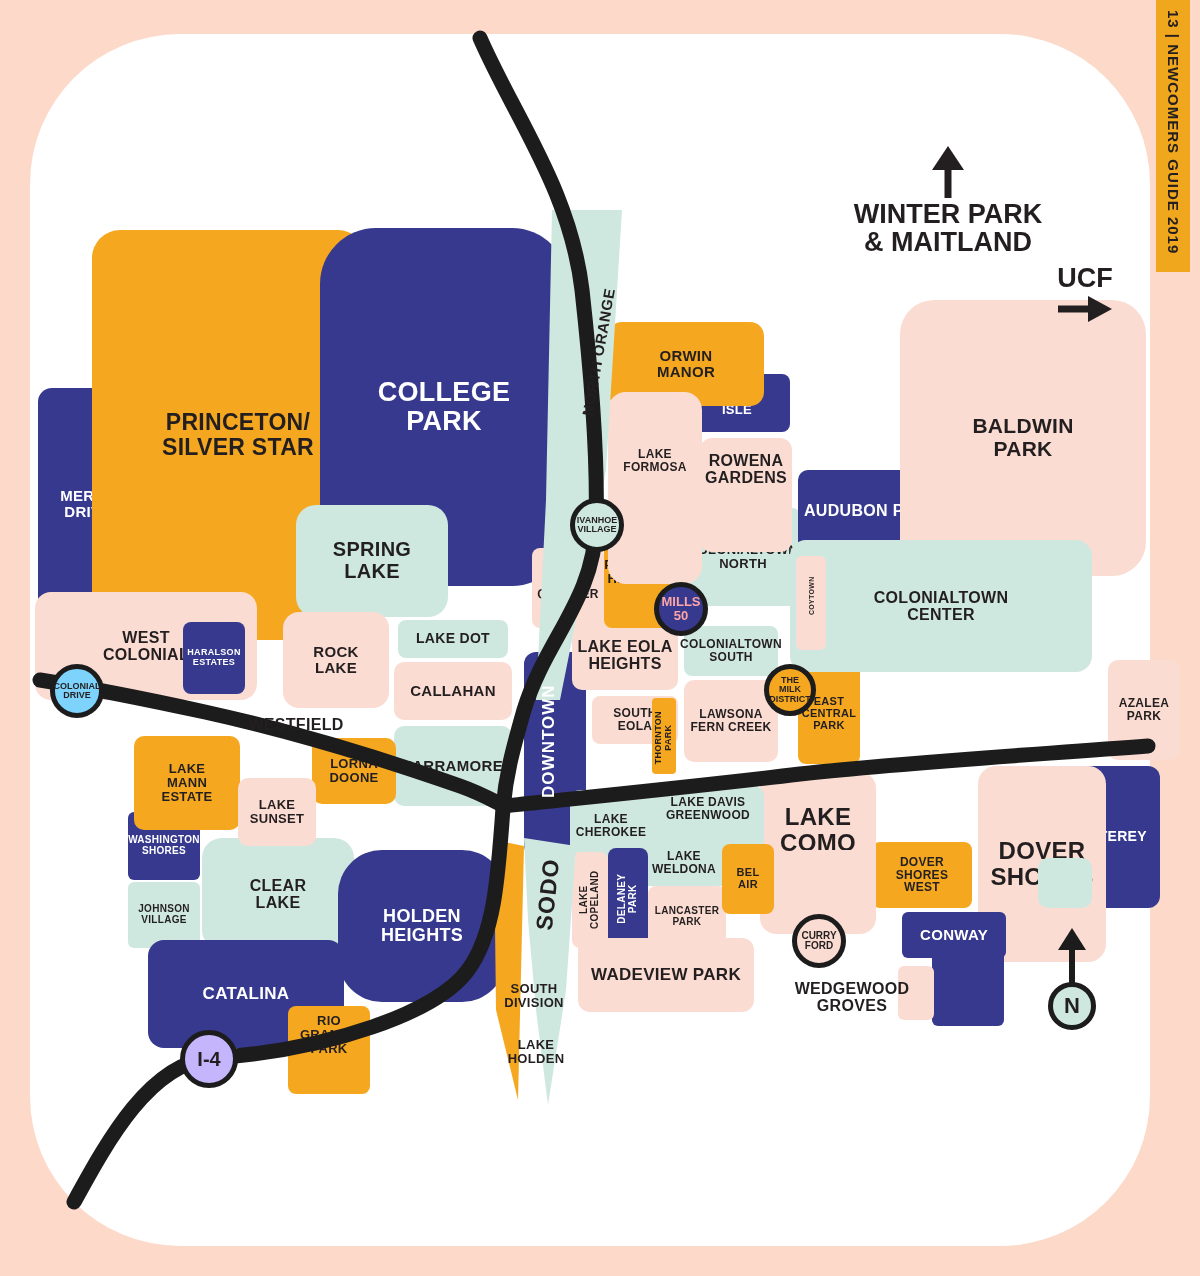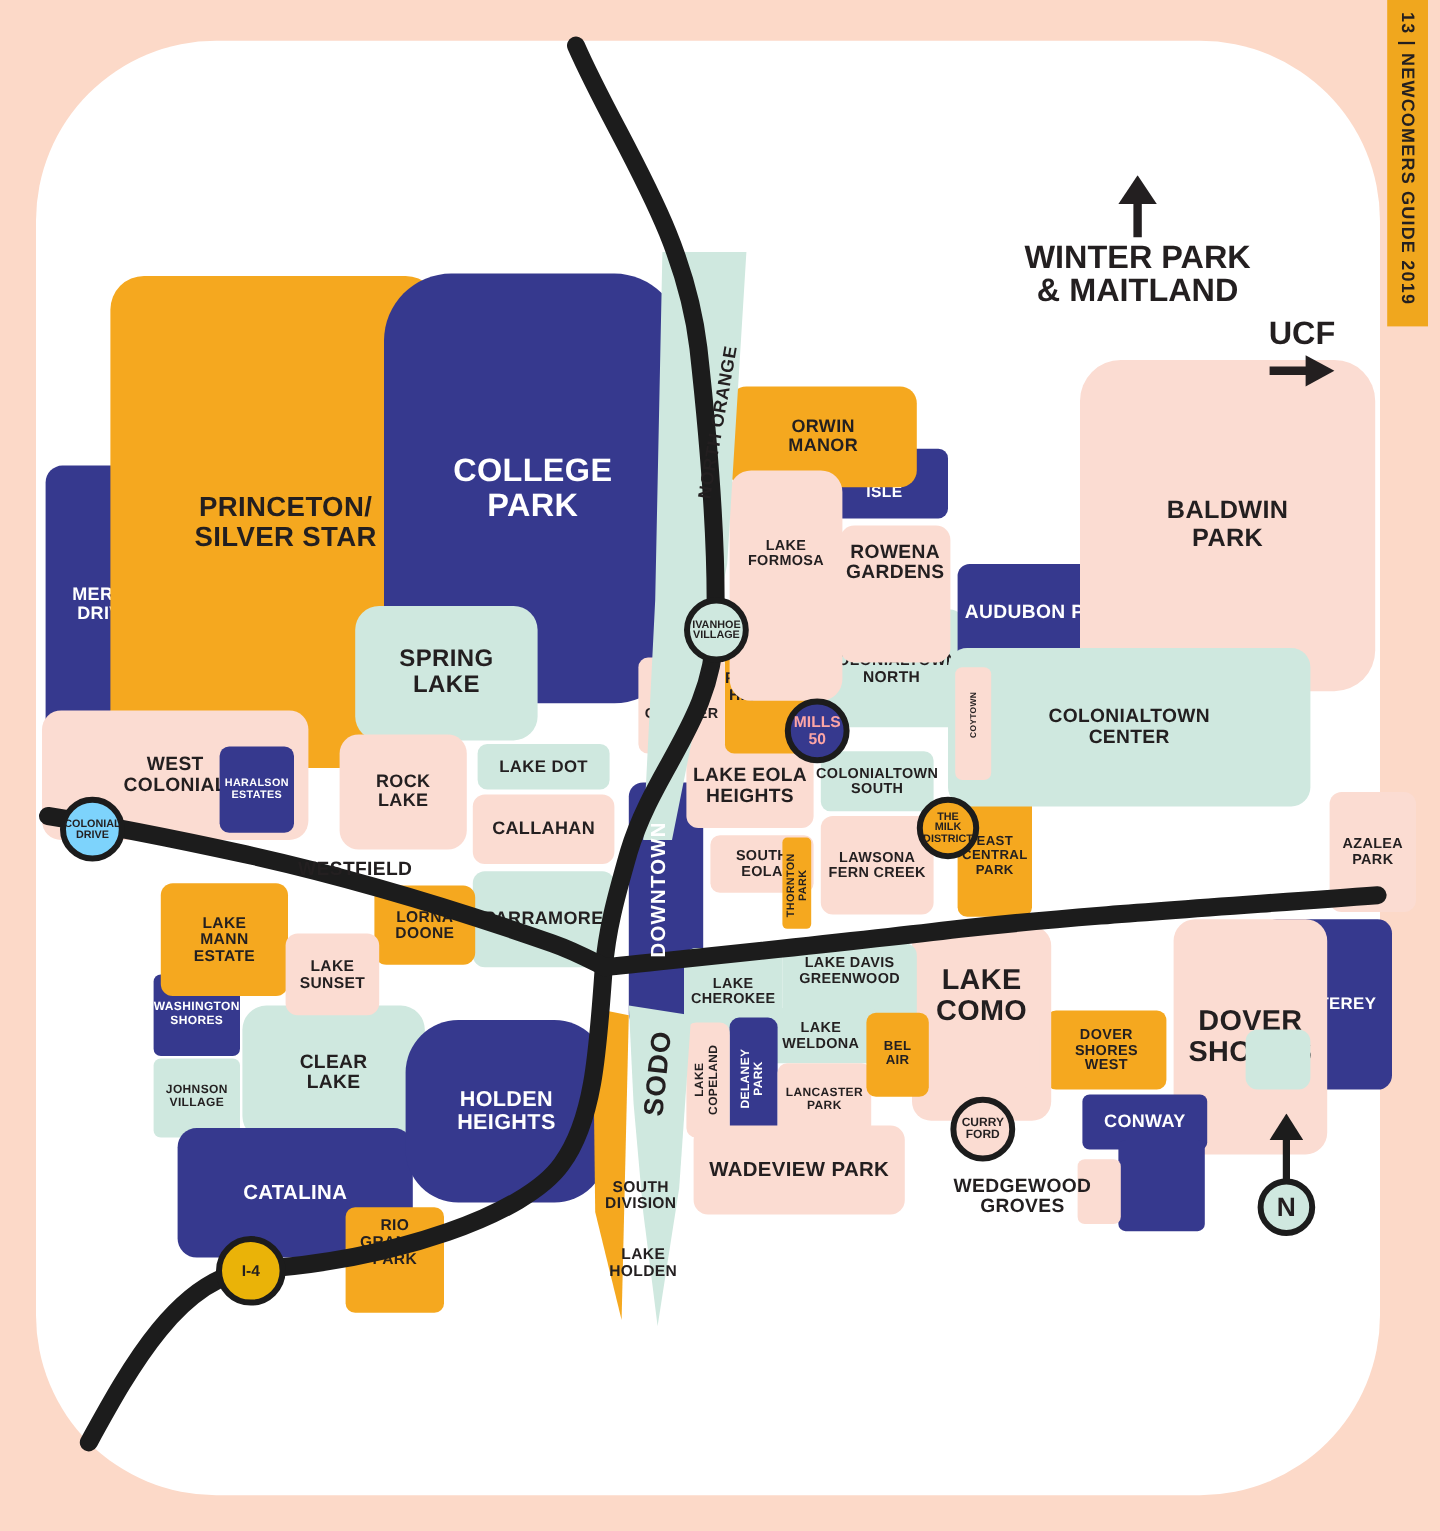--- a/index.html
+++ b/index.html
@@ -155,21 +155,21 @@
 
   <div class="badge" style="left:570px;top:498px;width:54px;height:54px;background:#cfe8df;font-size:9px;">IVANHOE
 VILLAGE</div>
   <div class="badge" style="left:654px;top:582px;width:54px;height:54px;background:#36398e;color:#fca5a5;font-size:13px;">MILLS
 50</div>
   <div class="badge" style="left:764px;top:664px;width:52px;height:52px;background:#f5a81f;font-size:9px;">THE
 MILK
 DISTRICT</div>
   <div class="badge" style="left:50px;top:664px;width:54px;height:54px;background:#7dd3fc;font-size:9px;">COLONIAL
 DRIVE</div>
-  <div class="badge" style="left:180px;top:1030px;width:58px;height:58px;background:#eab308;font-size:13px;">I-4</div>
+  <div class="badge" style="left:180px;top:1030px;width:58px;height:58px;background:#c4b5fd;font-size:20px;">I-4</div>
   <div class="badge" style="left:792px;top:914px;width:54px;height:54px;background:#fbdcd2;font-size:10px;">CURRY
 FORD</div>
   <div class="badge" style="left:1048px;top:982px;width:48px;height:48px;background:#cfe8df;font-size:22px;">N</div>
 
   <div class="ann" style="left:828px;top:200px;width:240px;font-size:27px;">WINTER PARK
 &amp; MAITLAND</div>
   <div class="ann" style="left:1035px;top:264px;width:100px;font-size:27px;">UCF</div>
 
   <svg class="arr" style="left:929px;top:146px;" width="38" height="52" viewBox="0 0 38 52">
     <line x1="19" y1="52" x2="19" y2="20" stroke="#231f20" stroke-width="7"></line>

